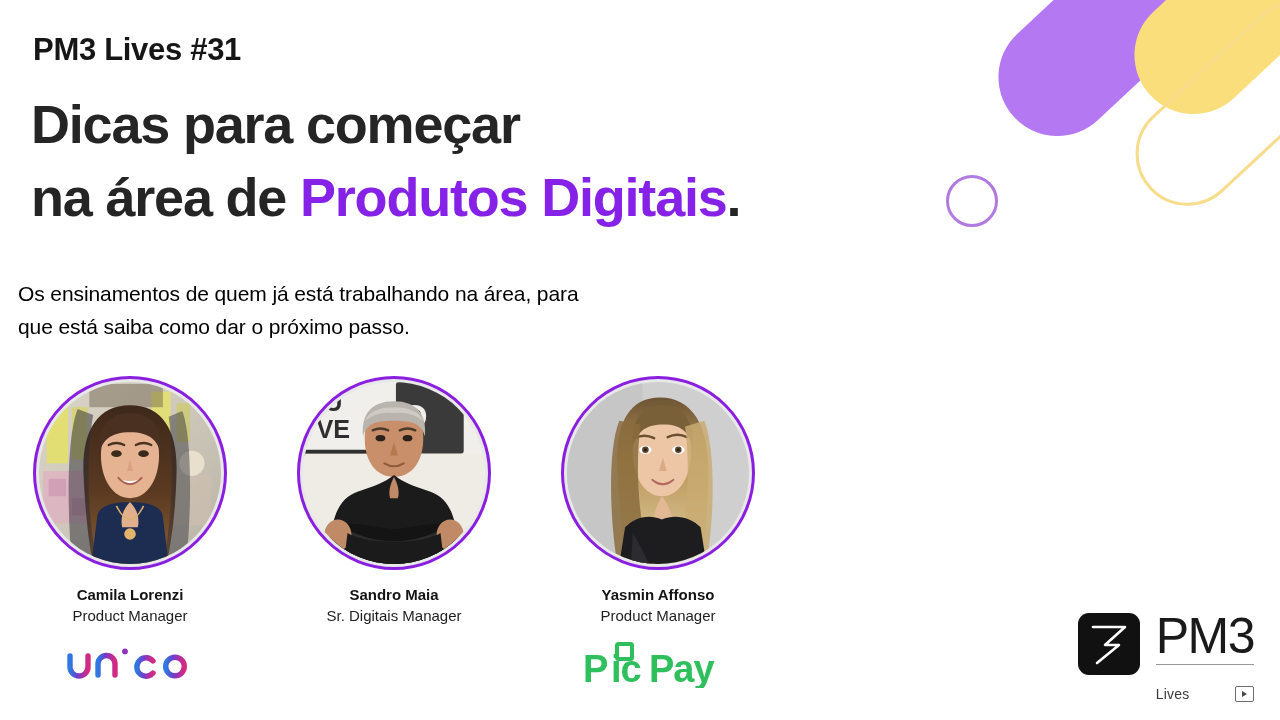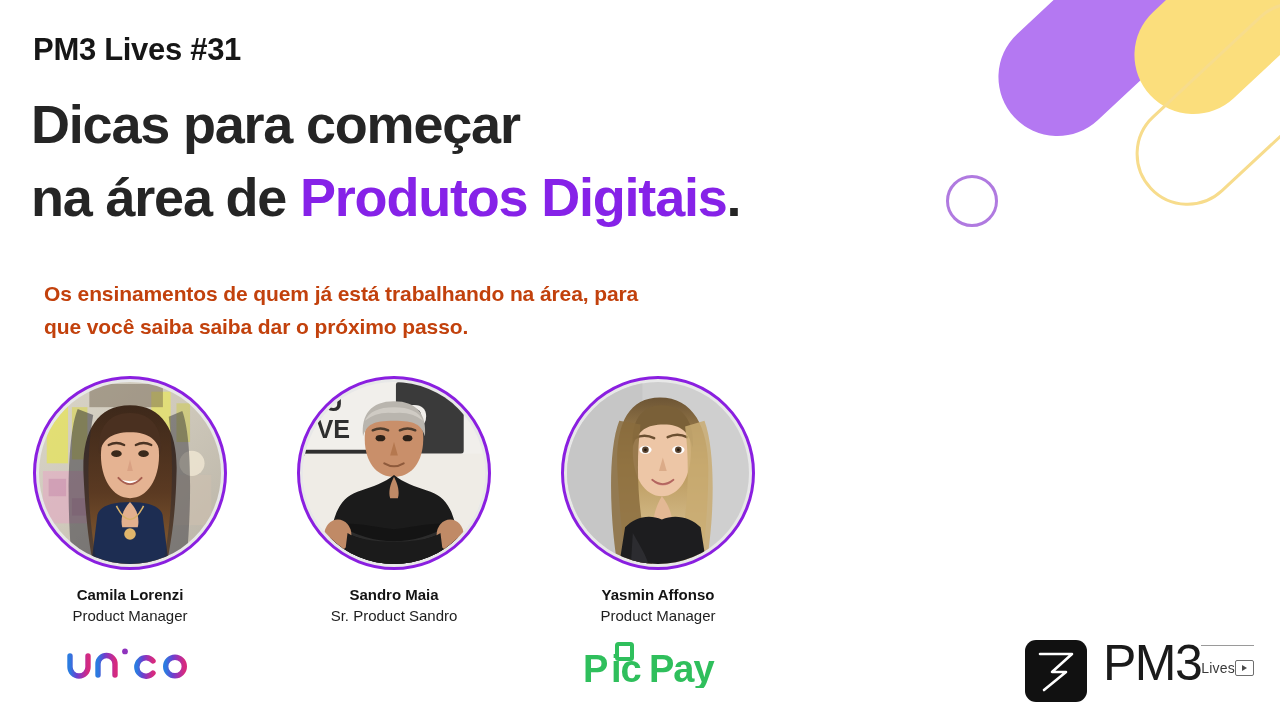--- a/index.html
+++ b/index.html
@@ -99,27 +99,26 @@
     white-space: nowrap;
   }
   .headline .accent {
     color: #8622e8;
   }
   .headline .dot {
     color: #252525;
   }
   .subtitle {
     position: absolute;
-    left: 44px;
+    left: 18px;
     top: 278px;
     font-size: 21px;
     line-height: 1.55;
-    color: #c2410c;
+    color: #000000;
     letter-spacing: -0.1px;
-    font-weight: bold;
   }
 
   
   .speakers {
     position: absolute;
     left: 33px;
     top: 376px;
     display: flex;
     gap: 70px;
   }
@@ -186,32 +185,33 @@
     background: #111111;
     border-radius: 11px;
     display: flex;
     align-items: center;
     justify-content: center;
     flex: 0 0 auto;
   }
   .brand-right {
     margin-left: 16px;
     display: flex;
+    flex-direction: column;
   }
   .brand-word {
     font-size: 50px;
     font-weight: normal;
     color: #1a1a1a;
     line-height: 0.92;
     letter-spacing: -1.5px;
   }
   .brand-sub {
     margin-top: 5px;
     border-top: 1px solid #9a9a9a;
-    padding-top: 3px;
+    padding-top: 21px;
     display: flex;
     align-items: center;
     justify-content: space-between;
     width: 100%;
   }
   .brand-sub-text {
     font-size: 14px;
     color: #3a3a3a;
     letter-spacing: 0.2px;
   }
@@ -247,21 +247,21 @@
 
   <div class="eyebrow">PM3 Lives #31</div>
 
   <div class="headline">
     <div>Dicas para começar</div>
     <div><span>na área de </span><span class="accent">Produtos Digitais</span><span class="dot">.</span></div>
   </div>
 
   <div class="subtitle">
     <div>Os ensinamentos de quem já está trabalhando na área, para</div>
-    <div>que você saiba saiba dar o próximo passo.</div>
+    <div>que está saiba como dar o próximo passo.</div>
   </div>
 
   <div class="speakers">
 
     <div class="speaker">
       <div class="avatar-ring">
         <div class="avatar-photo">
           <svg viewBox="0 0 188 188" preserveAspectRatio="xMidYMid slice" aria-hidden="true">
             <defs>
               <linearGradient id="bg1" x1="0" y1="0" x2="1" y2="1">
@@ -353,21 +353,21 @@
             <path d="M94 98 C90 106 88 114 90 120 L98 120 C100 114 98 106 94 98 Z" fill="#c08a66"></path>
             <path d="M30 150 C48 142 70 150 94 152 C118 150 140 142 158 150 L158 188 L30 188 Z" fill="#141414"></path>
             <path d="M34 148 C52 160 76 166 94 166 C112 166 136 160 154 148" stroke="#2c2c2c" stroke-width="3" fill="none"></path>
             <ellipse cx="36" cy="158" rx="14" ry="16" fill="#c08a66"></ellipse>
             <ellipse cx="152" cy="158" rx="14" ry="16" fill="#c08a66"></ellipse>
             <path d="M46 156 C62 168 126 168 142 156 L146 188 L42 188 Z" fill="#1b1b1b"></path>
           </svg>
         </div>
       </div>
       <div class="speaker-name">Sandro Maia</div>
-      <div class="speaker-role">Sr. Product Sandro</div>
+      <div class="speaker-role">Sr. Digitais Manager</div>
     </div>
 
     <div class="speaker">
       <div class="avatar-ring">
         <div class="avatar-photo">
           <svg viewBox="0 0 188 188" preserveAspectRatio="xMidYMid slice" aria-hidden="true">
             <defs>
               <linearGradient id="hair3" x1="0" y1="0" x2="0" y2="1">
                 <stop offset="0%" stop-color="#6d5535"></stop>
                 <stop offset="40%" stop-color="#b89659"></stop>

